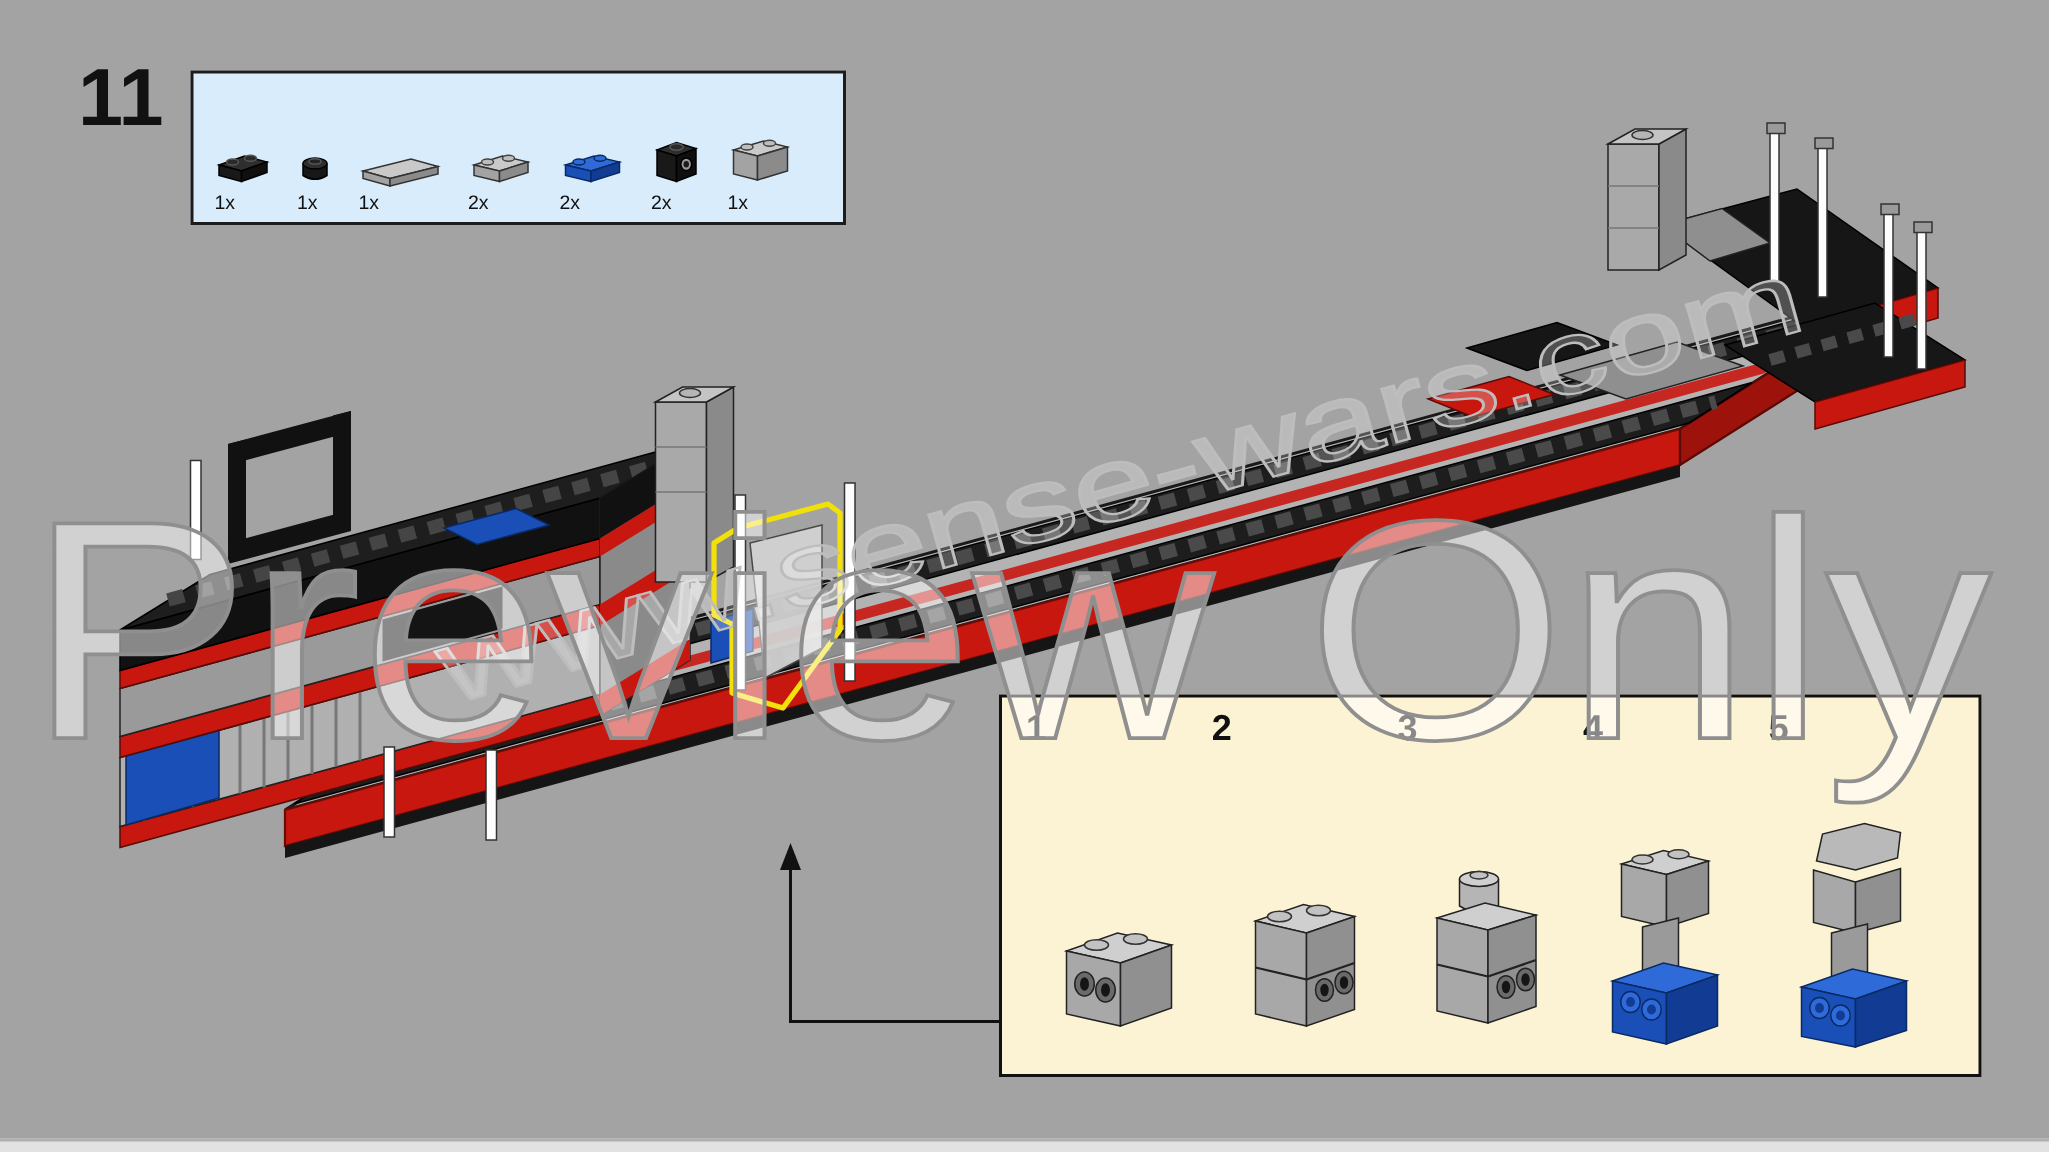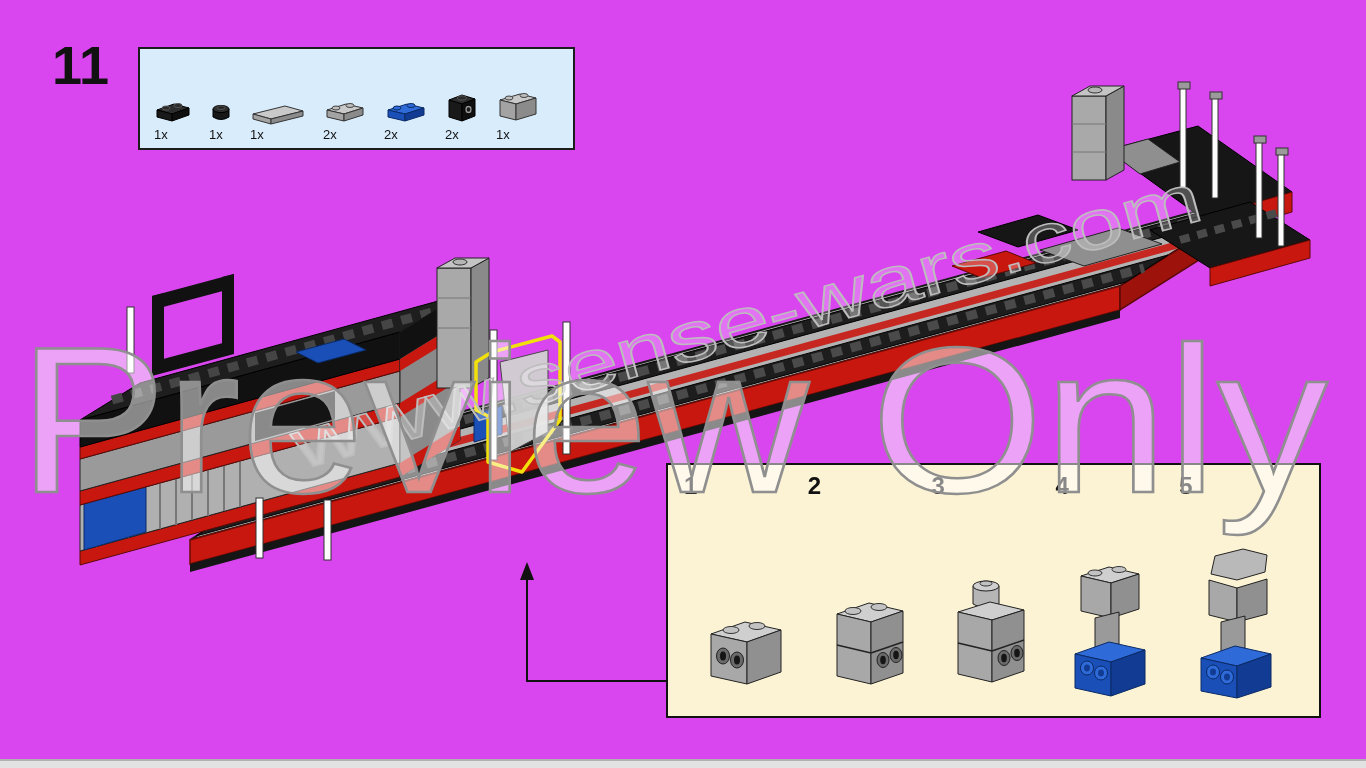--- a/index.html
+++ b/index.html
@@ -1,21 +1,21 @@
 <!DOCTYPE html>
 <html><head>
 <meta charset="utf-8">
 <style>
   html,body{margin:0;padding:0;background:#ffffff;}
-  .page{position:relative;width:1366px;height:768px;background:#d946ef;overflow:hidden;
+  .page{position:relative;width:1366px;height:768px;background:#a3a3a3;overflow:hidden;
         font-family:"Liberation Sans",sans-serif;color:#111;}
   .step-number{position:absolute;left:52px;top:34px;font-size:54px;font-weight:bold;z-index:3;}
   .parts-box{position:absolute;left:127px;top:47px;width:437px;height:103px;background:#d9ecfb;
              border:2px solid #1c1c1c;box-sizing:border-box;z-index:3;
-             display:flex;align-items:flex-end;gap:17px;padding:8px 12px 6px 14px;margin-left:11px;}
+             display:flex;align-items:flex-end;gap:17px;padding:8px 12px 6px 14px;}
   .part{display:flex;flex-direction:column;justify-content:flex-end;align-items:flex-start;height:100%;}
   .part svg{margin-bottom:3px;}
   .part-count{font-size:13px;line-height:14px;}
   .scene{position:absolute;left:0;top:0;z-index:1;}
   .callout{position:absolute;left:666px;top:463px;width:655px;height:255px;background:#fcf3d4;
            border:2px solid #111;box-sizing:border-box;z-index:2;display:flex;padding:8px 16px 6px 16px;}
   .cell{flex:1;display:flex;flex-direction:column;}
   .cell .num{font-size:24px;font-weight:bold;line-height:26px;}
   .cell svg{margin-top:auto;align-self:center;margin-bottom:4px;}
   .watermark-layer{position:absolute;left:0;top:0;z-index:5;pointer-events:none;}

